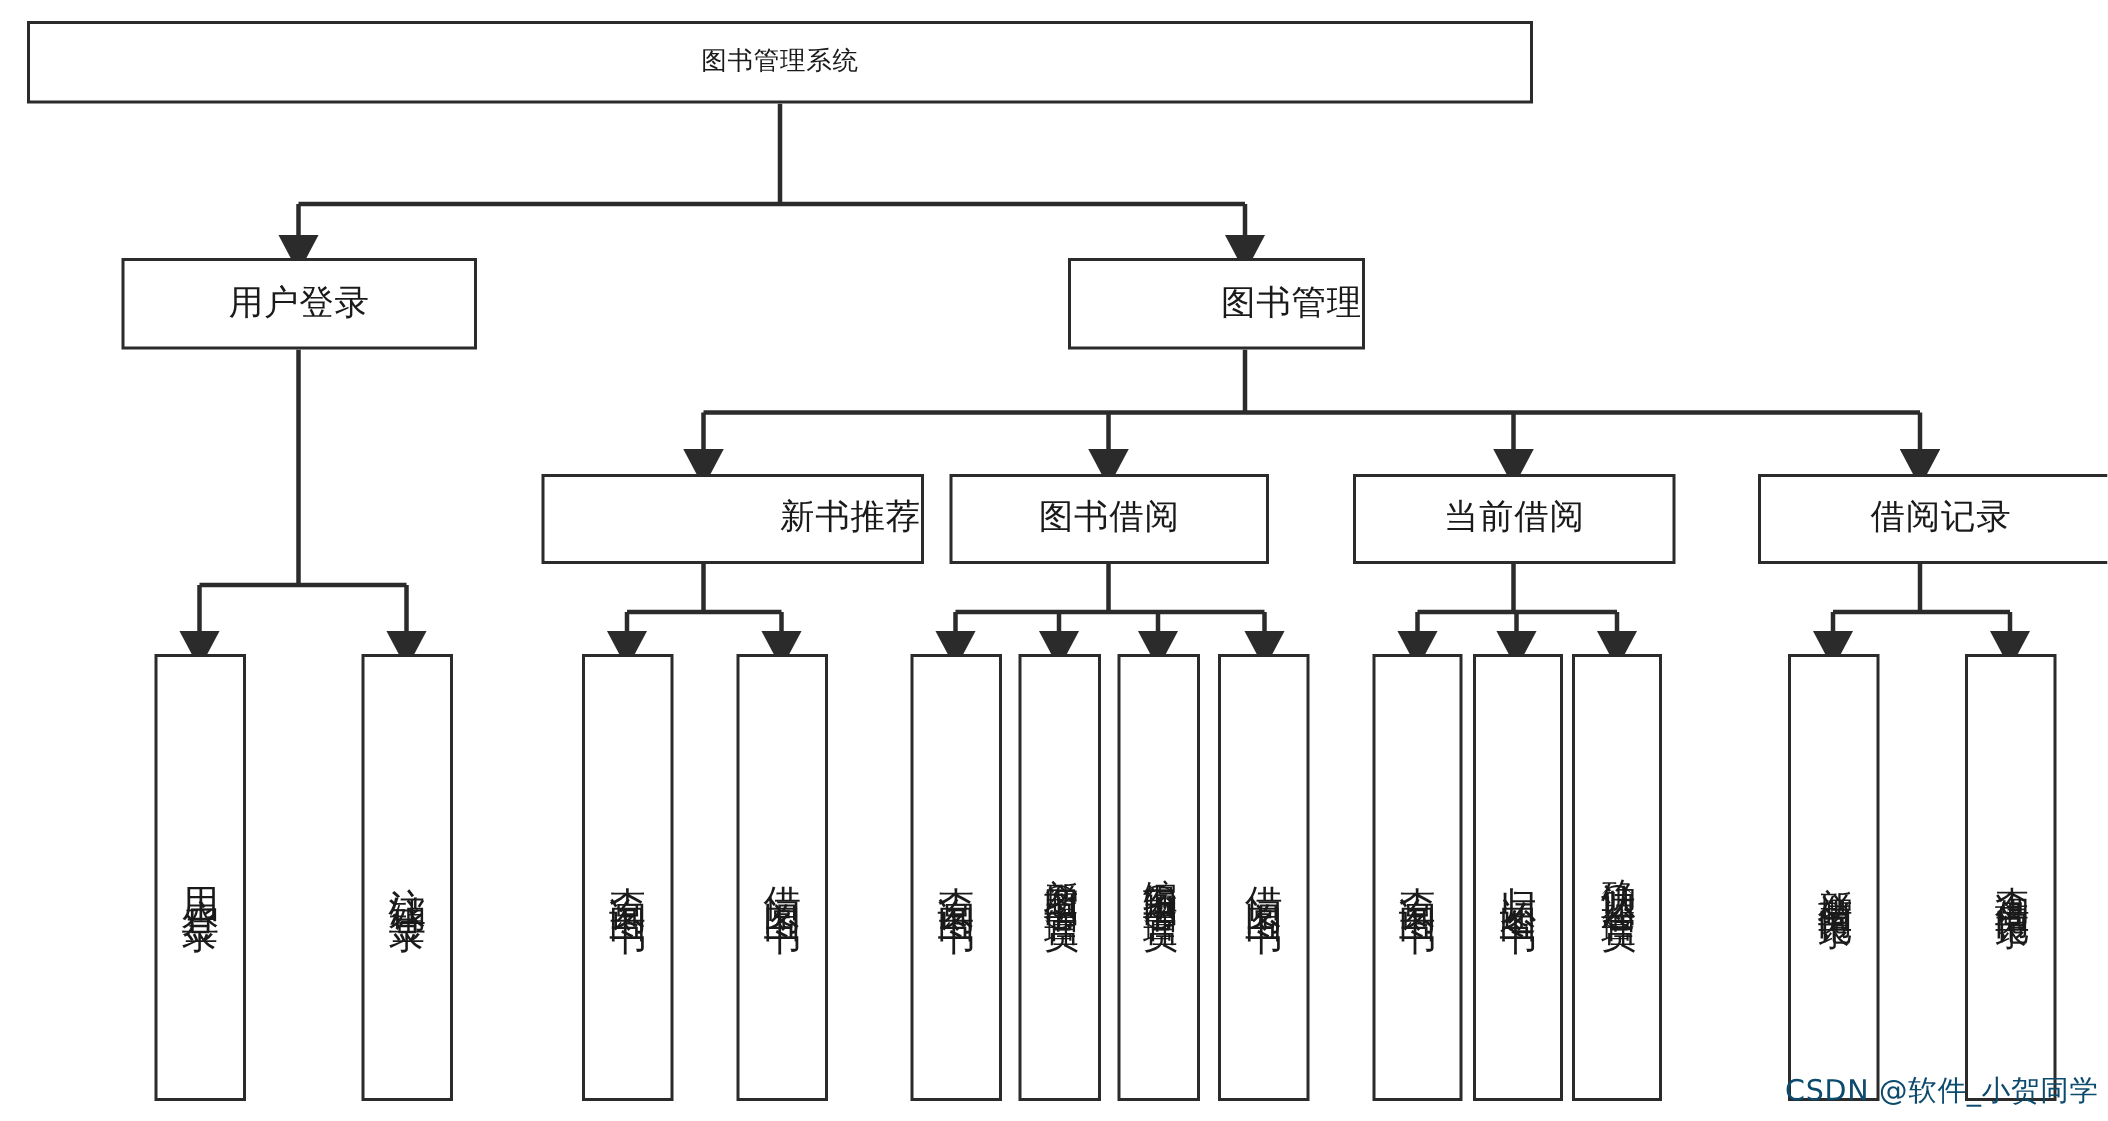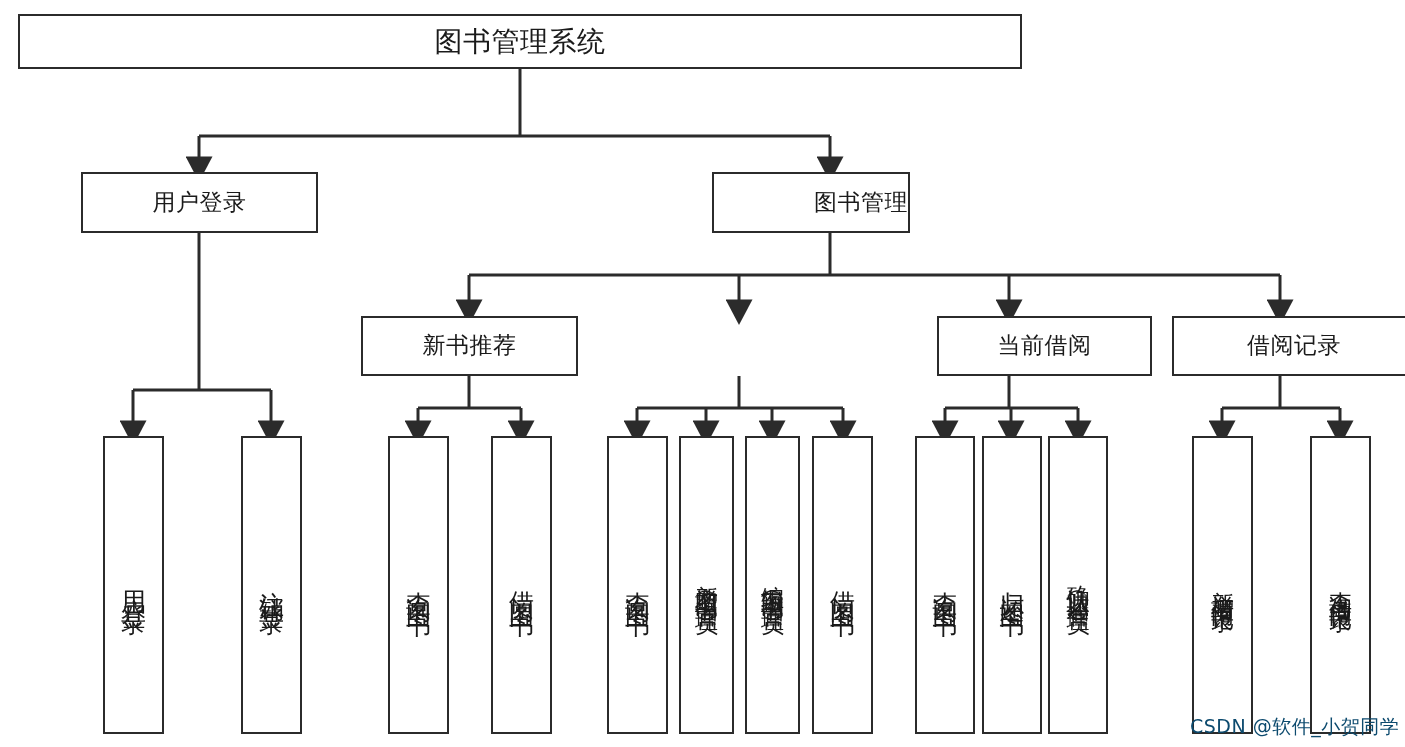--- a/index.html
+++ b/index.html
@@ -41,21 +41,21 @@
     text-align: center;
     line-height: 1.18;
     white-space: pre-line;
   }
   
   .node.horiz .label {
     font-size: 23px;
     letter-spacing: 0.5px;
   }
   .node.root .label {
-    font-size: 28px;
+    font-size: 17px;
   }
   
   .node.vert {
     align-items: center;
     justify-content: center;
     padding: 6px 0;
   }
   .node.vert .label {
     writing-mode: vertical-rl;
     text-orientation: upright;
@@ -138,26 +138,29 @@
   </div>
 
   <div class="node horiz" style="left:81px; top:172px; width:237px; height:61px;">
     <span class="label">用户登录</span>
   </div>
 
   <div class="node horiz" style="left:712px; top:172px; width:198px; height:61px;justify-content:flex-end;">
     <span class="label">图书管理</span>
   </div>
 
-  <div class="node horiz" style="left:361px; top:316px; width:217px; height:60px;">
+  <div class="node horiz" style="left:361px; top:316px; width:255px; height:60px;justify-content:flex-end;">
     <span class="label">新书推荐</span>
   </div>
 
-
-  <div class="node horiz" style="left:902px; top:316px; width:215px; height:60px;margin-left:35px;">
+  <div class="node horiz" style="left:633px; top:316px; width:213px; height:60px;">
+    <span class="label">图书借阅</span>
+  </div>
+
+  <div class="node horiz" style="left:902px; top:316px; width:215px; height:60px;">
     <span class="label">当前借阅</span>
   </div>
 
   <div class="node horiz" style="left:1172px; top:316px; width:244px; height:60px;">
     <span class="label">借阅记录</span>
   </div>
 
   <div class="node vert" style="left:103px; top:436px; width:61px; height:298px;">
     <span class="label">用户登录</span>
   </div>

